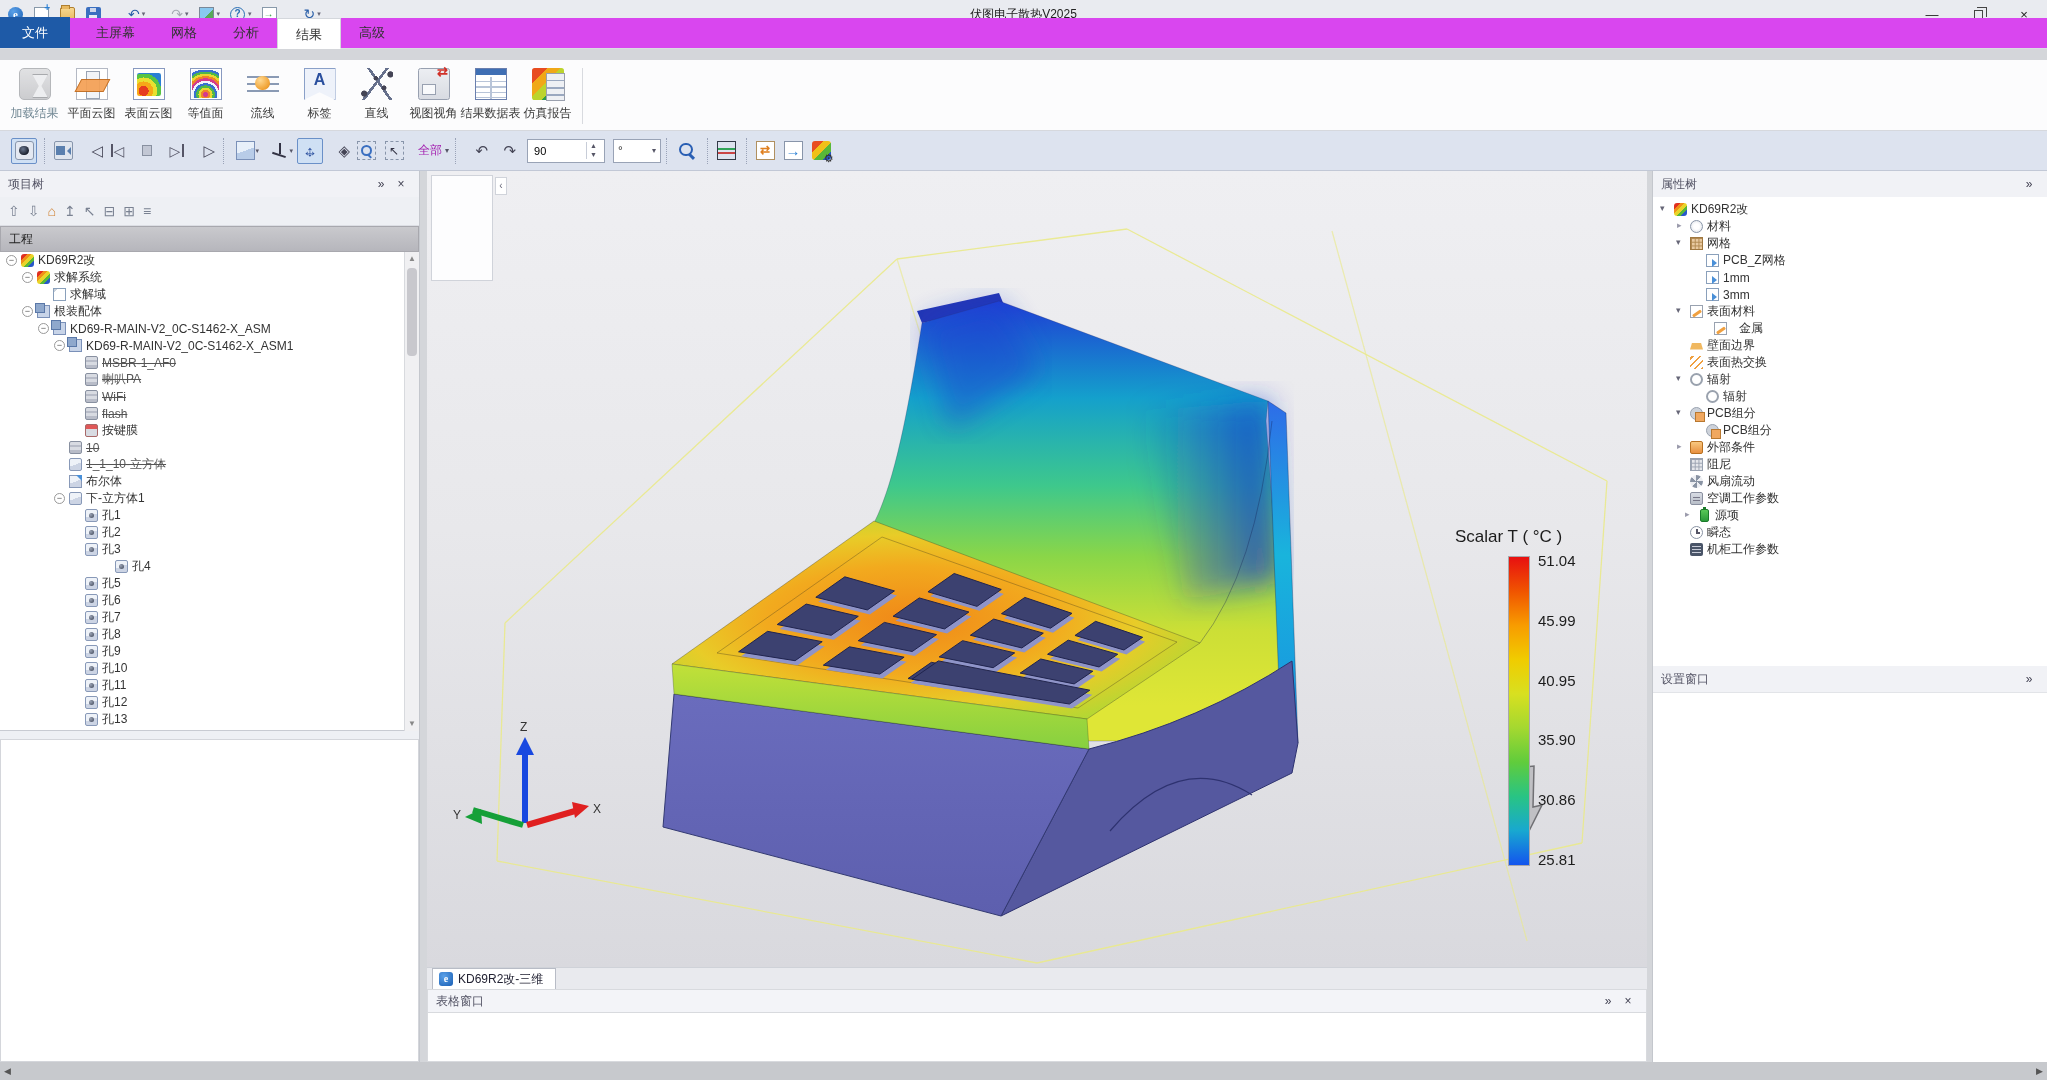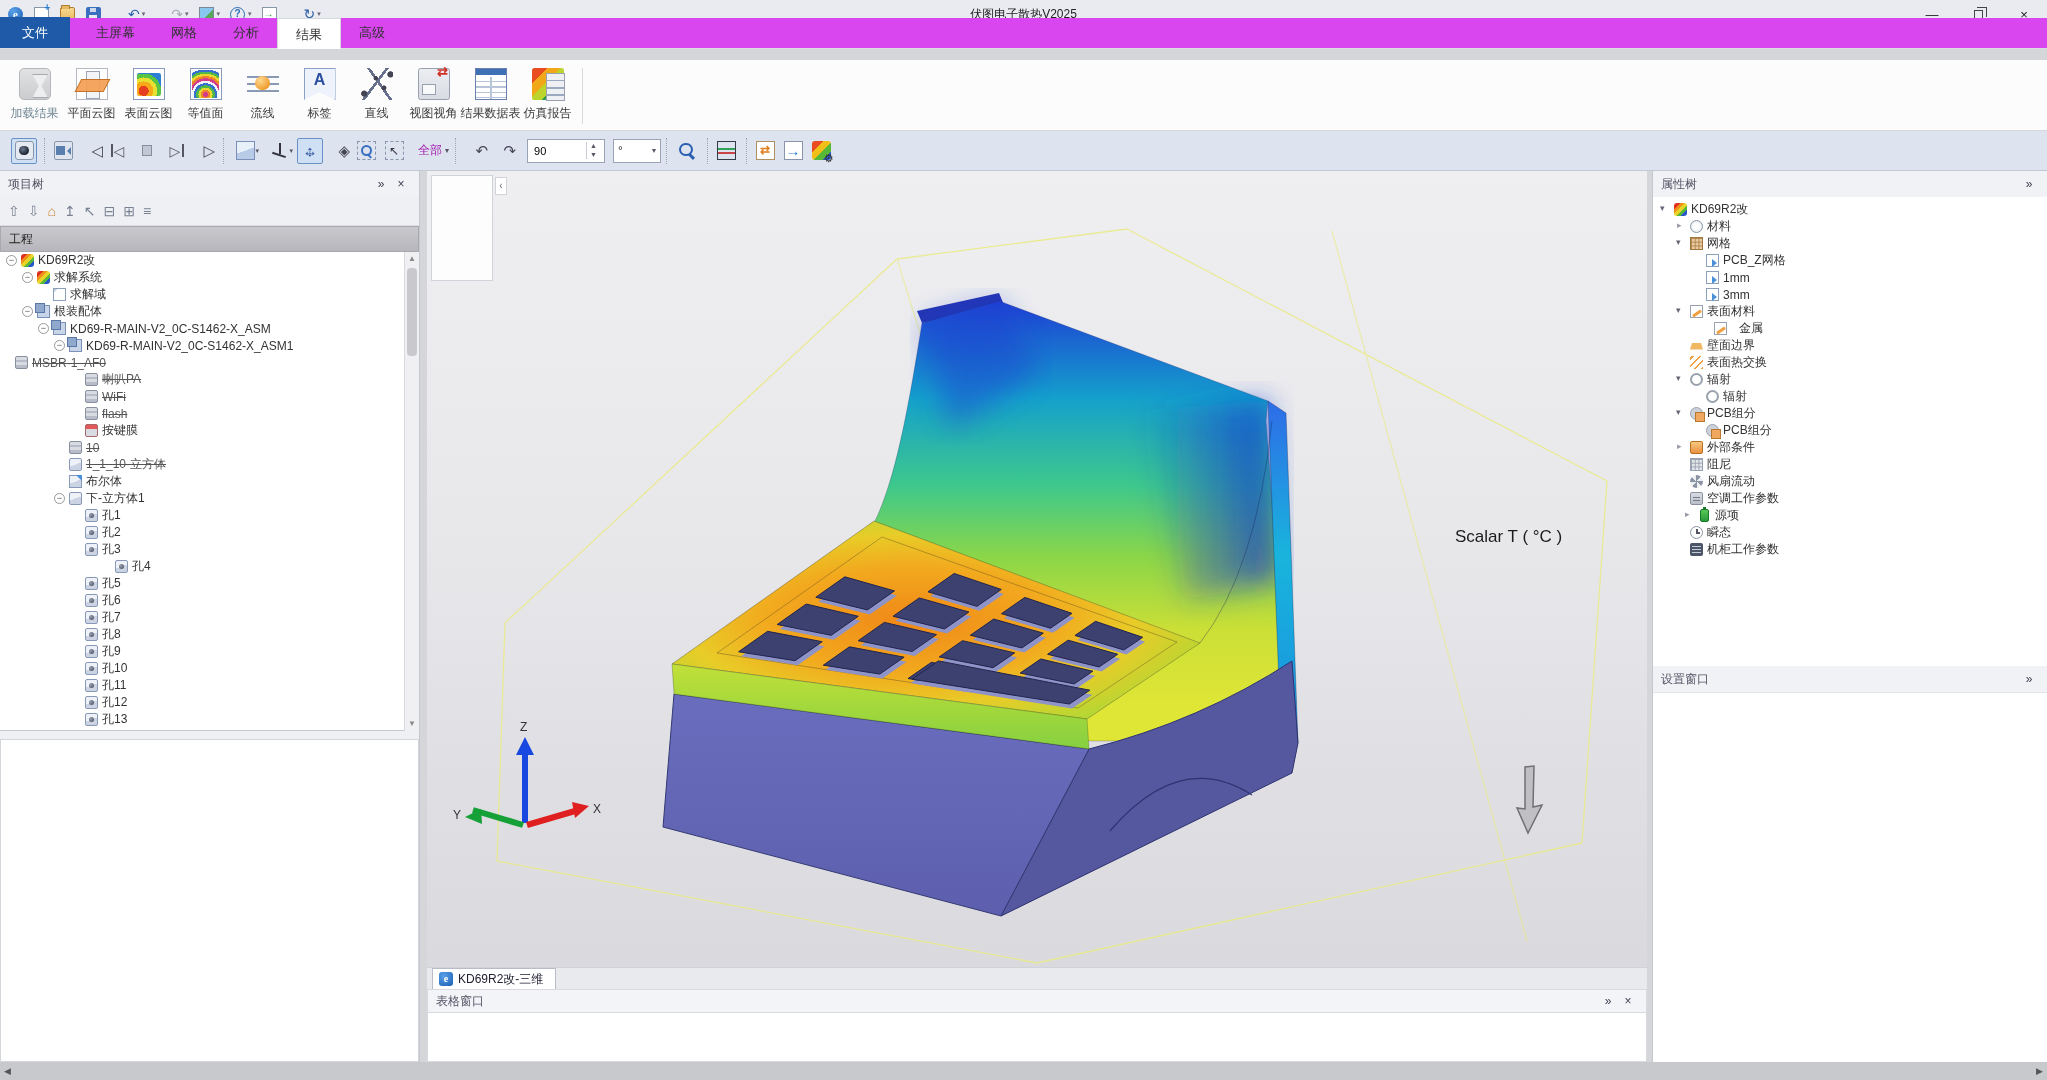--- a/index.html
+++ b/index.html
@@ -517,21 +517,21 @@
       <div class="trow" style="padding-left: 38px;">
         <span class="exp exp-minus"></span>
         <span class="tic ti-asm"></span>
         <span class="tlabel">KD69-R-MAIN-V2_0C-S1462-X_ASM</span>
       </div>
       <div class="trow" style="padding-left: 54px;">
         <span class="exp exp-minus"></span>
         <span class="tic ti-asm"></span>
         <span class="tlabel">KD69-R-MAIN-V2_0C-S1462-X_ASM1</span>
       </div>
-      <div class="trow strike" style="">
+      <div class="trow strike" style="padding-left: 70px;">
         <span class="exp"></span>
         <span class="tic ti-chip"></span>
         <span class="tlabel">MSBR-1_AF0</span>
       </div>
       <div class="trow strike" style="padding-left: 70px;">
         <span class="exp"></span>
         <span class="tic ti-chip"></span>
         <span class="tlabel">喇叭PA</span>
       </div>
       <div class="trow strike" style="padding-left: 70px;">
@@ -775,20 +775,32 @@
       <span class="fic"></span>
       <span class="fic"></span>
       <span class="fic"></span>
       <span class="fic"></span>
       <span class="fic"></span>
     </div>
   <div id="floatcollapse">‹</div>
 
   <div id="legend">
     <div class="ltitle">Scalar T ( °C )</div>
+    <div class="lrow">
+      <div class="lbar" id="legendbar" style="background: linear-gradient(rgb(232, 16, 16), rgb(240, 84, 0), rgb(248, 156, 0), rgb(240, 204, 0), rgb(216, 224, 32), rgb(164, 216, 48), rgb(96, 204, 60), rgb(40, 196, 132), rgb(24, 168, 208), rgb(19, 84, 238));"></div>
+      <div class="lticks">
+
+      <div class="ltick">51.04</div>
+          <div class="ltick">45.99</div>
+          <div class="ltick">40.95</div>
+          <div class="ltick">35.90</div>
+          <div class="ltick">30.86</div>
+          <div class="ltick">25.81</div>
+        </div>
+    </div>
   </div>
 </div>
 
 <div id="tabbar">
   <div id="viewtab">
     <span class="ticon">e</span>
     <span>KD69R2改-三维</span>
   </div>
 </div>
 <div id="tablehead" class="phead">

